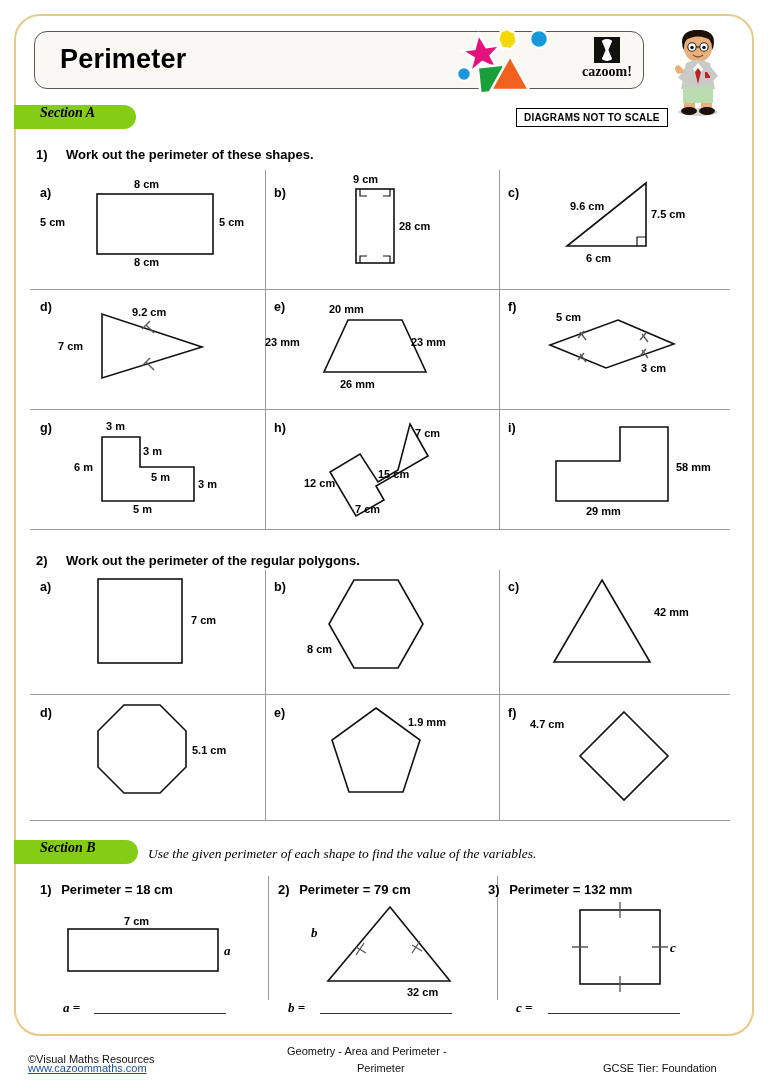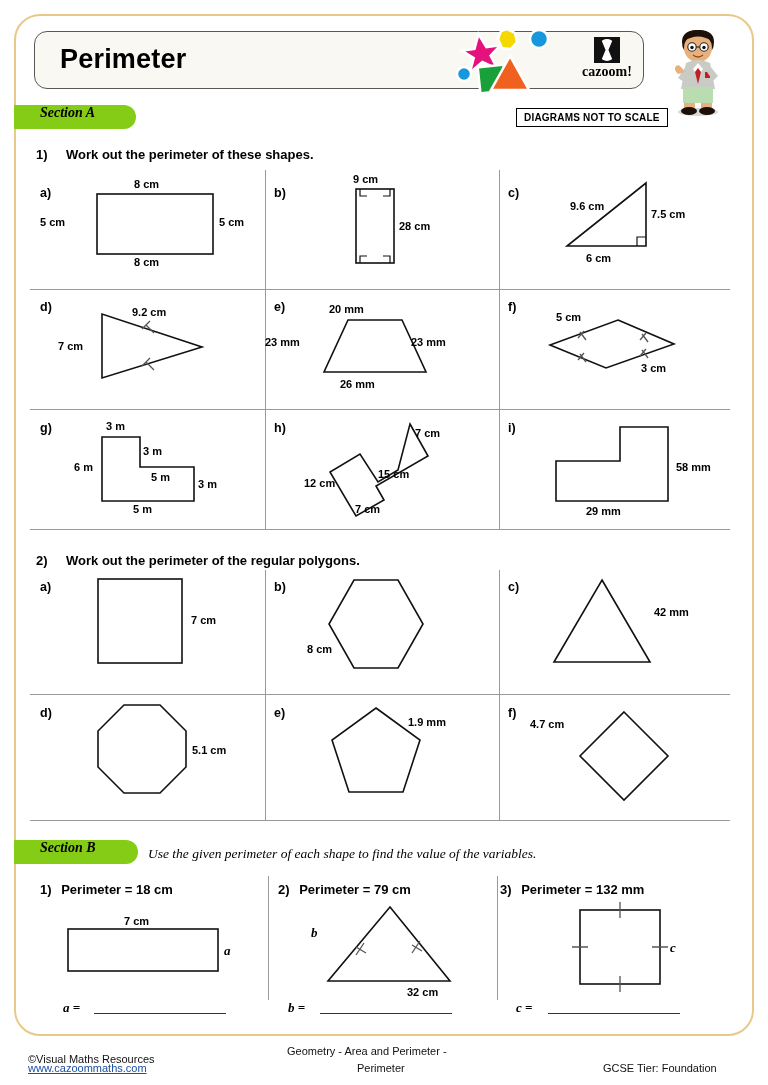--- a/index.html
+++ b/index.html
@@ -312,21 +312,21 @@
 <svg style="left:326px; top:905px;" width="126" height="78" viewBox="0 0 126 78">
   <polygon class="s" points="64,2 124,76 2,76"></polygon>
   <path class="tick" d="M30 44 l10 6 M38 40 l-8 12" transform="translate(0,-2)"></path>
   <path class="tick" d="M90 44 l10 6 M98 40 l-8 12" transform="translate(-4,-4)"></path>
 </svg>
 <div class="lbl-i" style="left:311px; top:925px;">b</div>
 <div class="lbl" style="left:363px; top:986px;margin-left:44px;">32 cm</div>
 <div class="lbl-i" style="left:288px; top:1000px;">b =</div>
 <div class="ansline" style="left:320px; top:1013px; width:132px;"></div>
 
-<div class="q-head" style="left:500px; top:882px;text-align:center;">
+<div class="q-head" style="left:488px; top:882px;text-align:center;">
   <span>3)</span>
   <span style="margin-left:6px;">Perimeter = 132 mm</span>
 </div>
 <svg style="left:578px; top:908px;" width="84" height="78" viewBox="0 0 84 78">
   <rect class="s" x="2" y="2" width="80" height="74"></rect>
   <path class="tick" d="M42 -6 v16 M42 68 v16 M-6 39 h16 M74 39 h16"></path>
 </svg>
 <div class="lbl-i" style="left:670px; top:940px;">c</div>
 <div class="lbl-i" style="left:516px; top:1000px;">c =</div>
 <div class="ansline" style="left:548px; top:1013px; width:132px;"></div>

